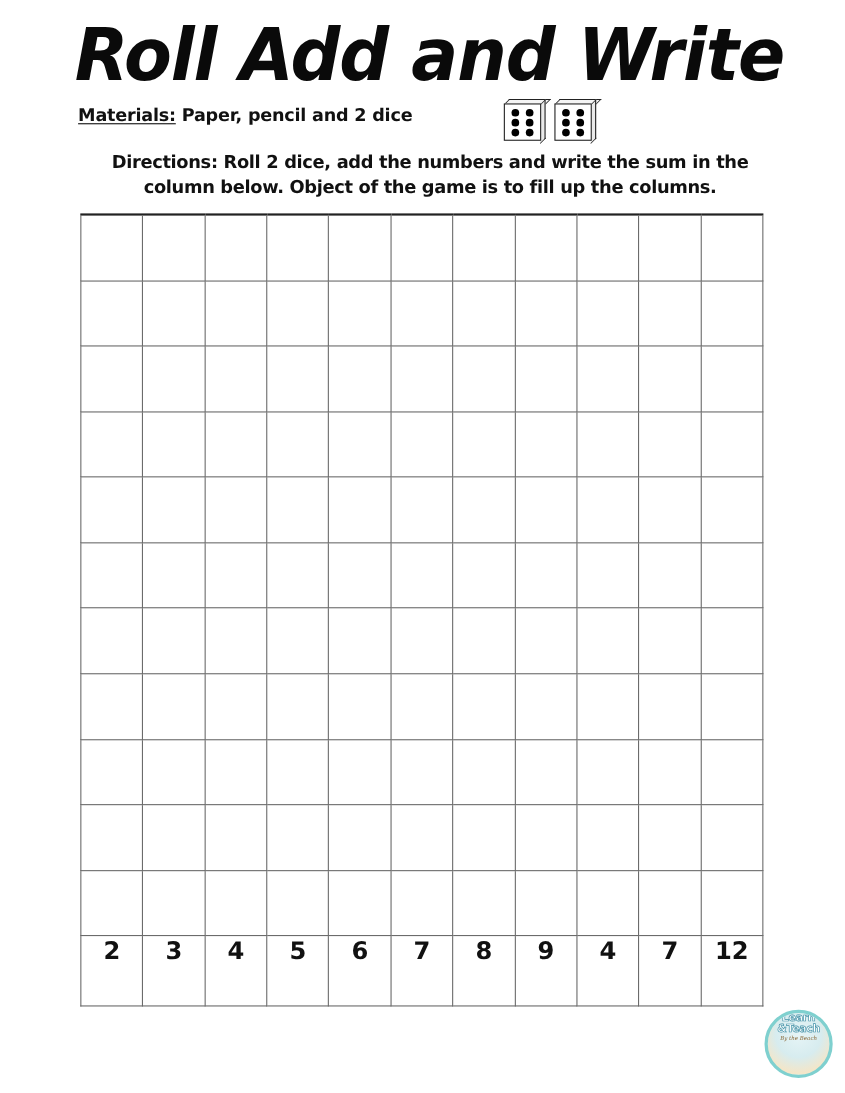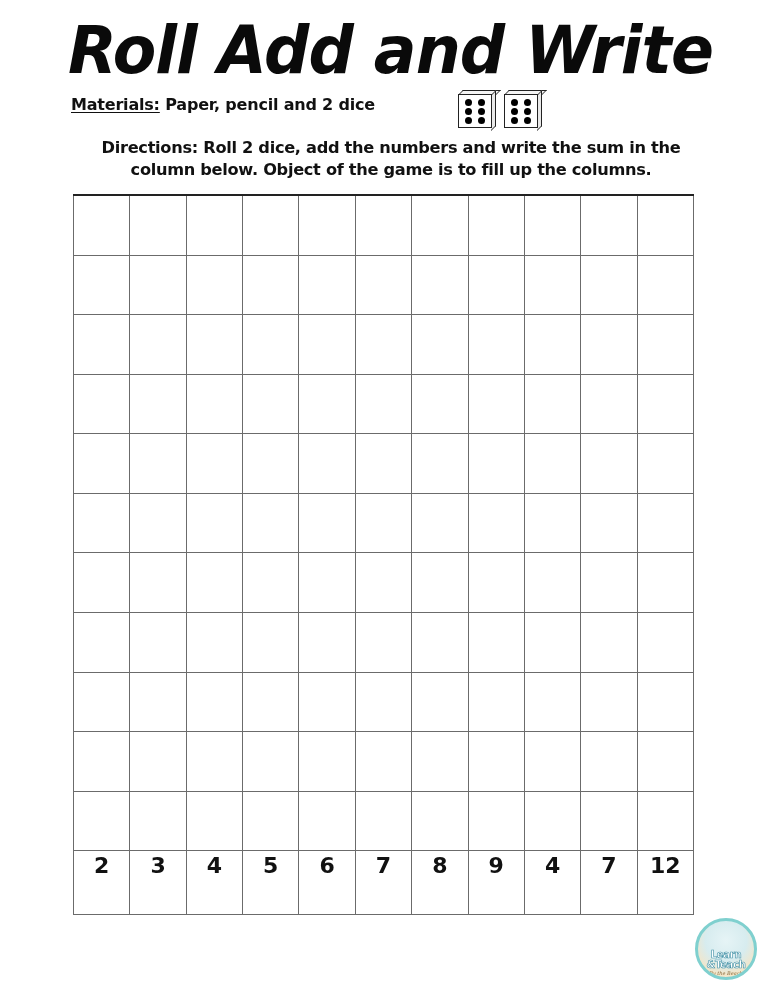--- a/index.html
+++ b/index.html
@@ -146,21 +146,21 @@
       top: 918px;
       width: 62px;
       height: 62px;
       border-radius: 50%;
       border: 3px solid #7fd0cf;
       box-sizing: border-box;
       background: radial-gradient(circle at 50% 35%, #e6f4f6 0%, #d7ecef 45%, #f3e6c9 75%, #f6ead2 100%);
       display: flex;
       flex-direction: column;
       align-items: center;
-      justify-content: flex-end;
+      justify-content: flex-start;
       overflow: hidden;
     }
     .logo .l1, .logo .l2 {
       font-family: "DejaVu Sans", sans-serif;
       font-weight: bold;
       font-size: 10px;
       line-height: 10px;
       color: #ffffff;
       -webkit-text-stroke: 0.6px #3f8fa5;
       letter-spacing: -0.3px;

